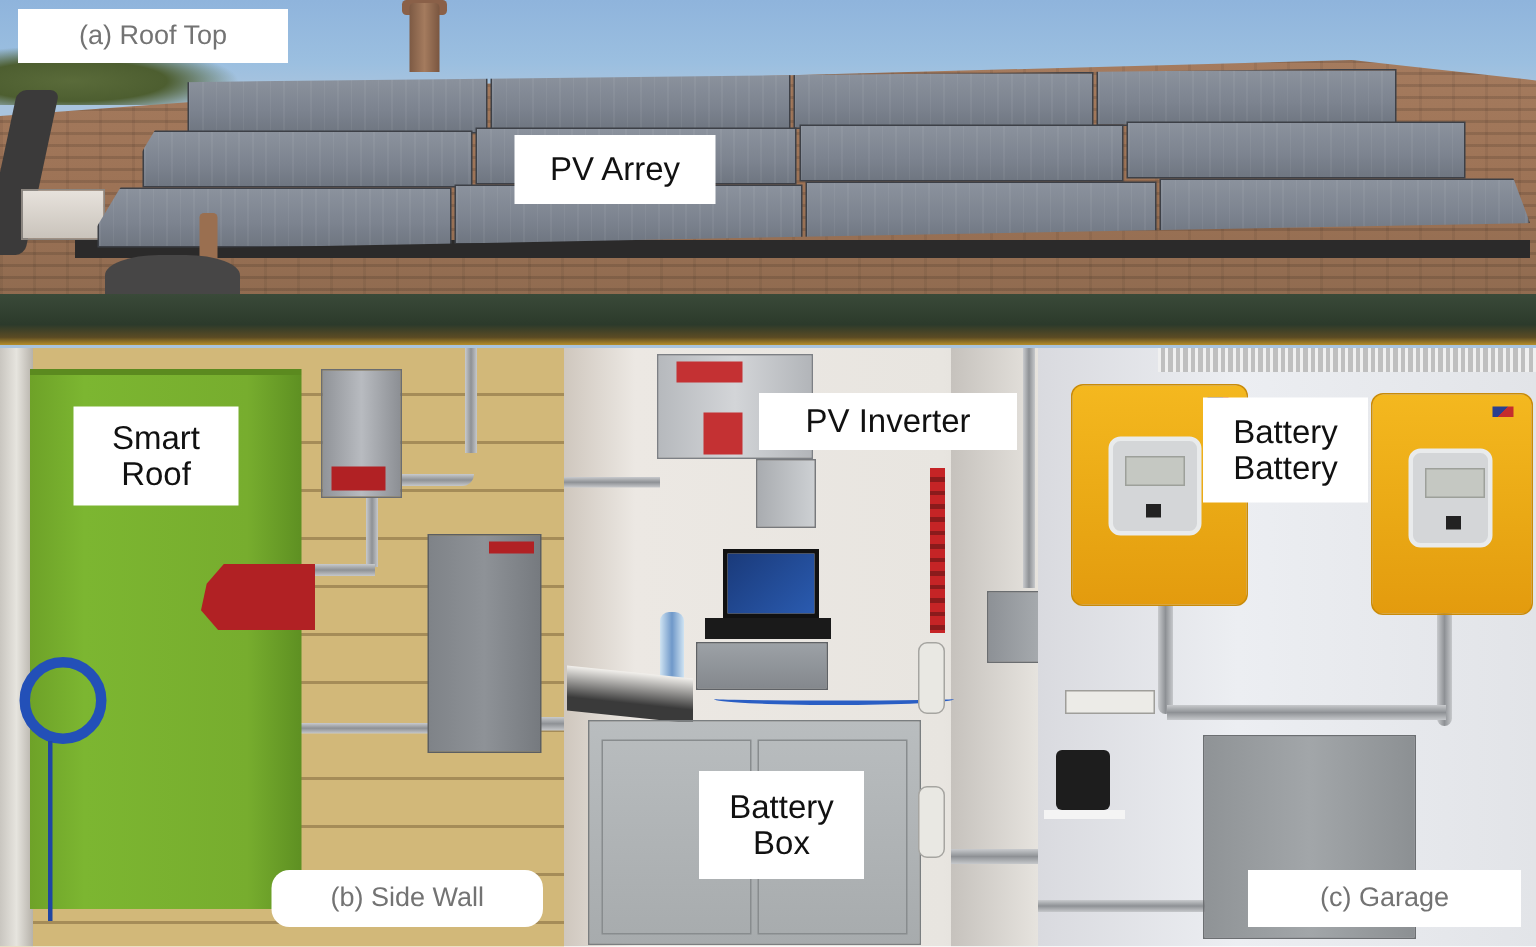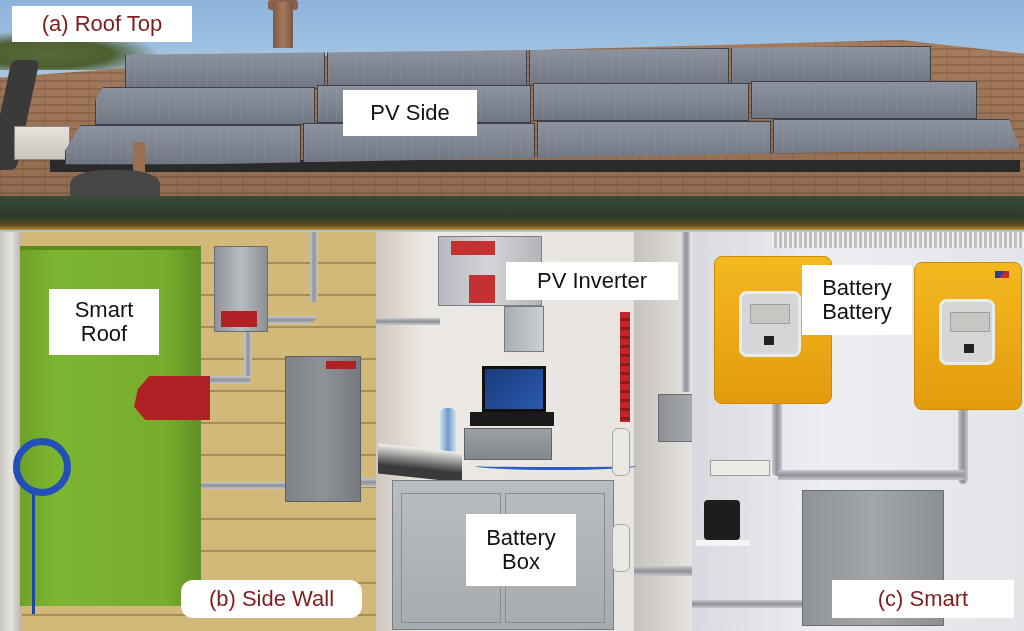--- a/index.html
+++ b/index.html
@@ -88,21 +88,21 @@
   .sma-unit .display { position: absolute; left: 8px; top: 10px; width: 40px; height: 20px; background: #c5c8c2; border: 1px solid #9da09a; }
   .sma-unit .btn { position: absolute; left: 22px; top: 42px; width: 10px; height: 9px; background: #222; }
   .sma-unit .logo { position: absolute; right: 12px; top: 8px; width: 14px; height: 7px; background: linear-gradient(135deg, #2a3f8f 50%, #c52d2d 50%); }
   .garage-box { position: absolute; left: 110px; top: 258px; width: 142px; height: 136px; background: linear-gradient(90deg, #8f9396, #a2a6a9, #8c9093); border: 1px solid #6c6f72; }
   .outlet-strip { position: absolute; left: 18px; top: 228px; width: 60px; height: 16px; background: #ecebe7; border: 1px solid #9f9e9a; }
   .router { position: absolute; left: 12px; top: 268px; width: 36px; height: 40px; background: #1d1d1d; border-radius: 4px; }
   .router-shelf { position: absolute; left: 4px; top: 308px; width: 54px; height: 6px; background: #f4f4f4; }
 
   
   .label { position: absolute; background: #ffffff; text-align: center; line-height: 1.1; display: flex; align-items: center; justify-content: center; }
-  .label.caption { color: #7f1d1d; font-size: 22px; }
+  .label.caption { color: #737373; font-size: 18px; }
   .label.component { color: #111111; font-size: 22px; flex-direction: column; }
   .label.component span { display: block; }
 </style>
 </head>
 <body>
 
 <div class="panel" id="roof">
   <div class="tree"></div>
   <div class="roof-shingles"></div>
   <div class="chimney-cap"></div>
@@ -122,21 +122,21 @@
     <div class="pv-module" style="left:10px;top:80px;width:236px;height:40px;"></div>
     <div class="pv-module" style="left:248px;top:78px;width:232px;height:40px;"></div>
     <div class="pv-module" style="left:482px;top:76px;width:234px;height:40px;"></div>
     <div class="pv-module" style="left:718px;top:74px;width:247px;height:40px;"></div>
   </div>
   <div class="vent"></div>
   <div class="tar"></div>
   <div class="gutter"></div>
 
   <div class="label caption" style="left:12px;top:6px;width:180px;height:36px;">(a) Roof Top</div>
-  <div class="label component" style="left:343px;top:90px;width:134px;height:46px;">PV Side</div>
+  <div class="label component" style="left:343px;top:90px;width:134px;height:46px;">PV Arrey</div>
 </div>
 
 <div class="panel" id="sidewall">
   <div class="left-column"></div>
   <div class="conduit-v" style="left:310px;top:0;width:8px;height:70px;"></div>
   <div class="conduit" style="left:268px;top:84px;width:48px;height:8px;border-radius:0 0 20px 0;"></div>
   <div class="conduit-v" style="left:244px;top:100px;width:8px;height:46px;"></div>
   <div class="conduit" style="left:200px;top:144px;width:50px;height:8px;"></div>
   <div class="conduit" style="left:200px;top:250px;width:88px;height:7px;"></div>
   <div class="conduit" style="left:360px;top:246px;width:16px;height:9px;"></div>
@@ -145,21 +145,21 @@
   </div>
   <div class="cable-coil"></div>
   <div class="cable-line"></div>
   <div class="disconnect-top">
       <div class="tag"></div>
     </div>
   <div class="disconnect-bottom">
       <div class="tag"></div>
     </div>
 
-  <div class="label component" style="left:49px;top:57px;width:110px;height:66px;">
+  <div class="label component" style="left:49px;top:39px;width:110px;height:66px;">
     <span>Smart</span>
     <span>Roof</span>
   </div>
   <div class="label caption" style="left:181px;top:348px;width:181px;height:38px;border-radius:12px;">(b) Side Wall</div>
 </div>
 
 <div class="panel" id="inverter-room">
   <div class="wall-right"></div>
   <div class="conduit-v" style="left:306px;top:0;width:8px;height:160px;"></div>
   <div class="conduit" style="left:0;top:86px;width:64px;height:7px;"></div>
@@ -213,14 +213,14 @@
   </div>
   <div class="outlet-strip"></div>
   <div class="router"></div>
   <div class="router-shelf"></div>
   <div class="garage-box"></div>
 
   <div class="label component" style="left:110px;top:33px;width:110px;height:70px;">
     <span>Battery</span>
     <span>Battery</span>
   </div>
-  <div class="label caption" style="left:140px;top:348px;width:182px;height:38px;">(c) Smart</div>
+  <div class="label caption" style="left:140px;top:348px;width:182px;height:38px;">(c) Garage</div>
 </div>
 
 </body></html>

